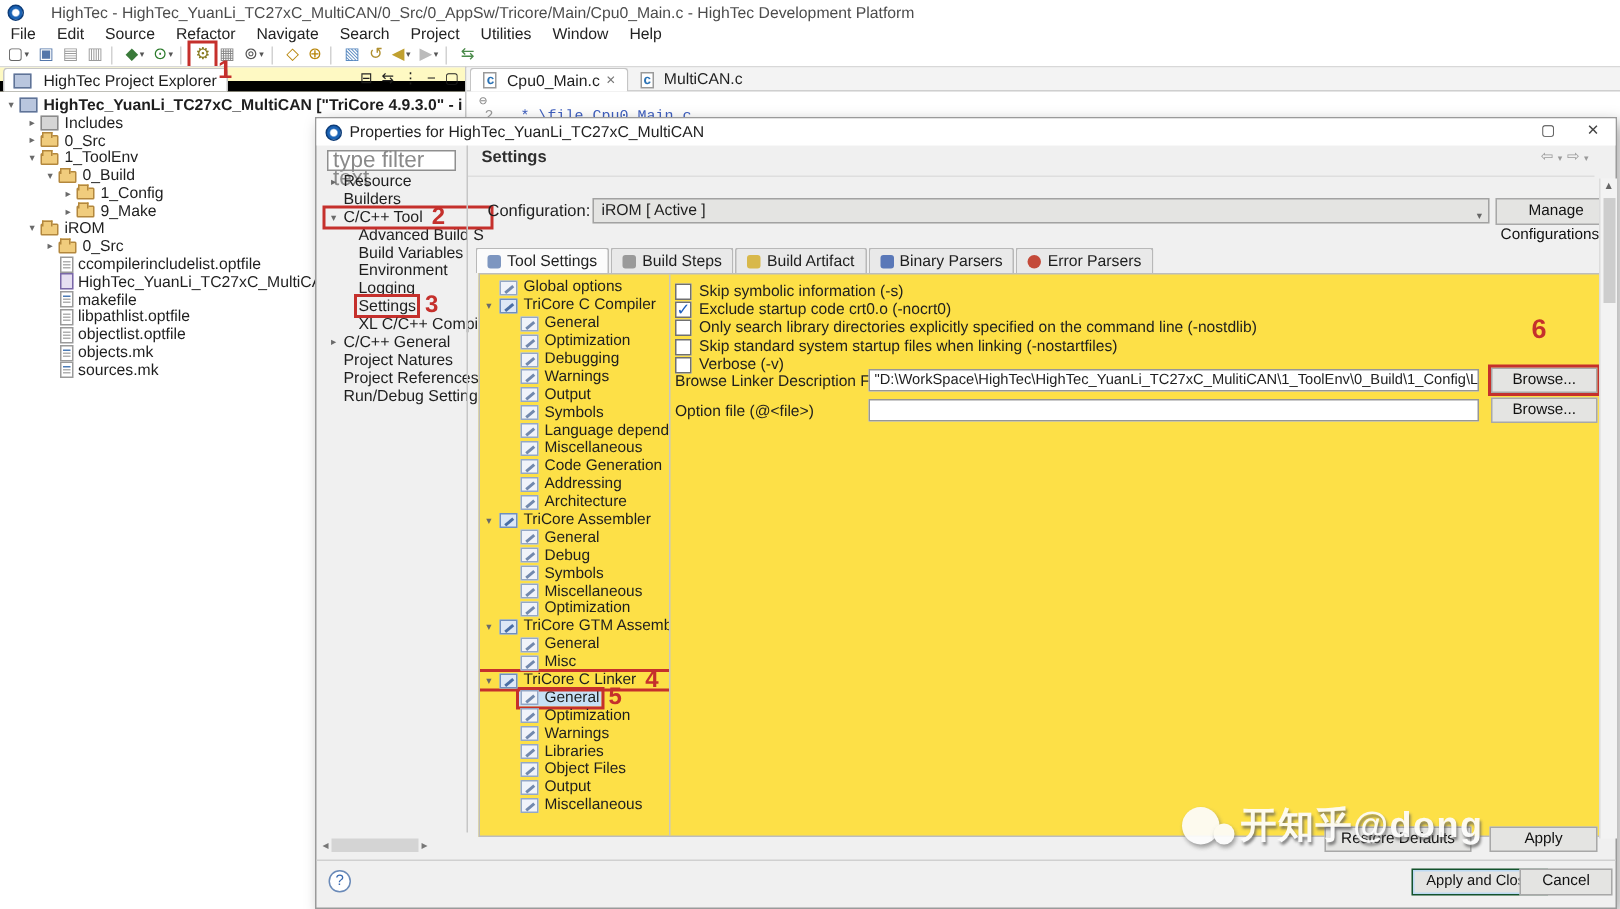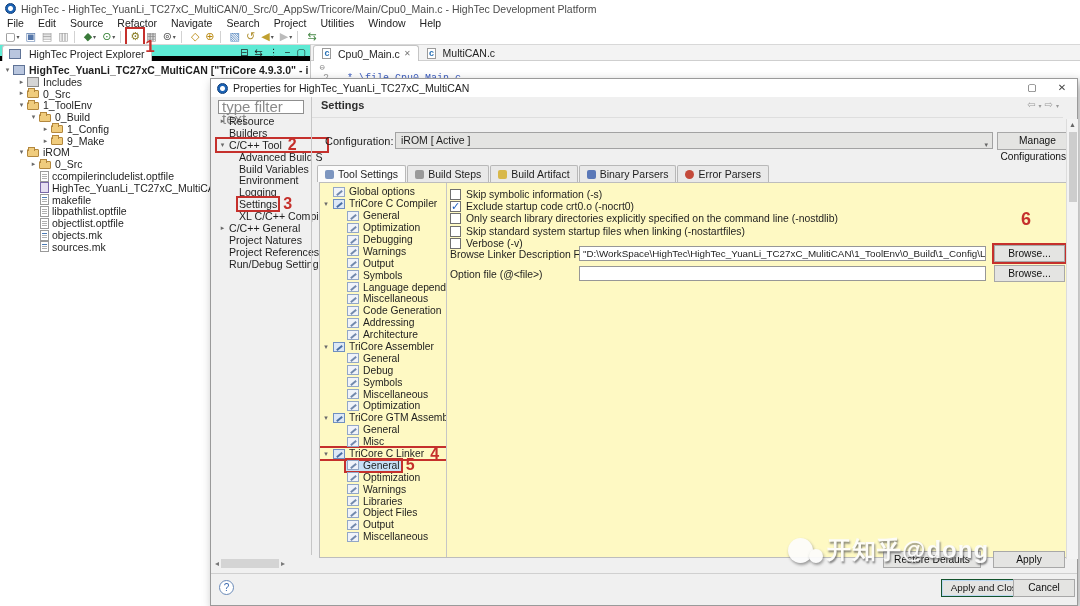--- a/index.html
+++ b/index.html
@@ -1,35 +1,35 @@
 <!DOCTYPE html>
 <html style="--red: #c5302c;"><head>
 <meta charset="utf-8">
 <style>
   *{box-sizing:border-box;margin:0;padding:0}
   html,body{background:#888}
   #screen{position:relative;width:1080px;height:606px;background:#fff;overflow:hidden;
     font-family:"Liberation Sans","DejaVu Sans",sans-serif;font-size:11px;color:#1e1e1e}
 
   
-  .titlebar{position:absolute;left:0;top:0;width:1080px;height:17px;background:#fff;display:flex;align-items:center;gap:5px;padding-left:5px}
+  .titlebar{position:absolute;left:0;top:0;width:1080px;height:17px;background:#fff;display:flex;align-items:center;gap:18px;padding-left:5px}
   .applogo{width:11px;height:11px;border-radius:50%;background:radial-gradient(circle at 50% 50%,#fff 0 2px,#1b63b5 3px);flex:none;border:1px solid #0d3c78}
   .titletext{color:#4c4c4c;font-size:10.5px;white-space:nowrap}
   .menubar{position:absolute;left:0;top:17px;width:1080px;height:13px;display:flex;background:#fff}
   .menu{padding:0 7px;font-size:10.5px;color:#222;line-height:13px}
   .toolbar{position:absolute;left:2px;top:29px;height:15px;display:flex;align-items:center}
   .tbi{position:relative;display:flex;align-items:center;height:15px;padding:0 3px}
   .tbi .glyph{font-size:11px;line-height:15px}
   .tbi .caret{font-size:6px;color:#555;margin-left:1px}
   .tbi.sep{width:5px;height:12px;border-left:1px solid #d2d2d2;padding:0;margin:0 2px}
   .tbi .badge{position:absolute;left:13px;top:13px;z-index:95;color:var(--red);font-size:17px;font-weight:bold}
 
   
   .explorer{position:absolute;left:0;top:44px;width:310px;height:562px;background:#fff;border-top:1px solid #d8d8d8}
-  .viewtabbar{position:absolute;left:0;top:0;width:310px;height:16px;background:#5eead4;border-bottom:5px solid #000000}
+  .viewtabbar{position:absolute;left:0;top:0;width:310px;height:16px;background:#fef9c3;border-bottom:7px solid #000000}
   .viewtab{position:absolute;left:2px;top:0;height:16px;display:flex;align-items:center;gap:4px;background:#fff;border:1px solid #c5c5c5;border-bottom:none;border-radius:3px 3px 0 0;padding:0 6px;font-size:10.5px}
   .vticons{position:absolute;right:4px;top:2px;display:flex;gap:6px}
   .vticon{font-size:10px;line-height:12px}
   .extree{position:absolute;left:2px;top:19px;width:306px;height:540px;overflow:hidden}
   .exrow{display:flex;align-items:center;height:11.8px;white-space:nowrap;font-size:10.5px}
   .exrow.bold .lbl{font-weight:bold}
   .arrow{width:11px;flex:none;font-size:7px;color:#6a6a6a;text-align:center}
   .ficon{position:relative;width:12px;height:10px;flex:none;margin-right:4px}
   .lbl{white-space:nowrap}
 
@@ -81,21 +81,21 @@
   .managebtn{position:absolute;left:786px;top:53px;width:81px;height:18px;line-height:16px}
   .dtabs{position:absolute;left:106px;top:86px;display:flex;height:17px}
   .dtab{display:flex;align-items:center;gap:4px;padding:0 7px;border:1px solid #b8b8b8;border-bottom:none;background:#e9e9e9;font-size:10.5px;border-radius:2px 2px 0 0;margin-right:1px}
   .dtab.active{background:#fbfbfb}
   .tabicon{width:9px;height:9px;margin:0;border:none;border-radius:2px}
   .tabicon.i-tab-tool-settings{background:#7d96c0}
   .tabicon.i-tab-build-steps{background:#9a9a9a}
   .tabicon.i-tab-build-artifact{background:#d8b84a}
   .tabicon.i-tab-binary-parsers{background:#5a78b8}
   .tabicon.i-tab-error-parsers{background:#c44a3a;border-radius:50%}
-  .toolpanel{position:absolute;left:108px;top:103px;width:748px;height:376px;background:#fef9c3;border:1px solid #bdbdbd}
+  .toolpanel{position:absolute;left:108px;top:103px;width:748px;height:376px;background:#fde047;border:1px solid #bdbdbd}
   .ttree{position:absolute;left:0;top:0;width:127px;height:374px;border-right:1px solid #c6c6c6;overflow:hidden;padding-top:3px}
   .trow{display:flex;align-items:center;height:11.9px;white-space:nowrap;font-size:10.3px}
   .trow .arrow{width:12px}
   .boxtarget{display:flex;align-items:center;padding:0 1px}
   .boxtarget.sel{background:#c7e0f5}
   .redbox{outline:2px solid var(--red);outline-offset:0}
   .badge{color:var(--red);font-size:16px;font-weight:bold;margin-left:5px;line-height:10px}
   .opts{position:absolute;left:130px;top:5px;width:614px}
   .optrow{display:flex;align-items:center;height:12.4px;font-size:10.4px;white-space:nowrap}
   .cb{position:relative;width:11px;height:11px;border:1px solid #707070;background:#fff;margin-right:5px;flex:none}

